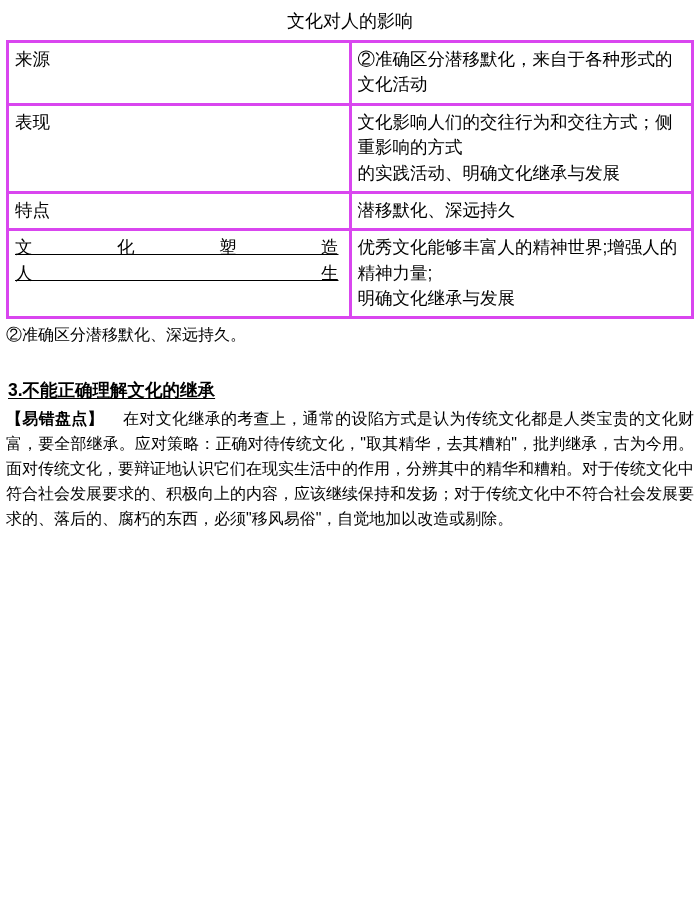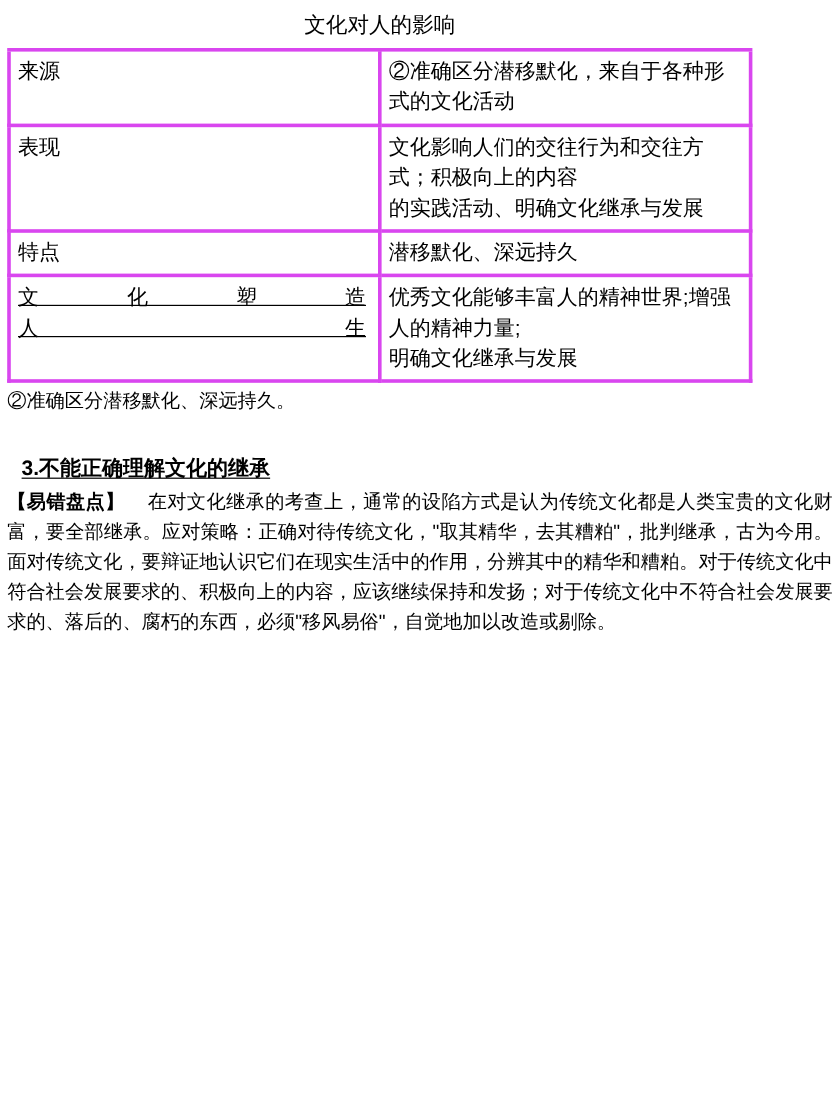--- a/index.html
+++ b/index.html
@@ -15,21 +15,21 @@
   .page {
     width: 700px;
     min-height: 924px;
     box-sizing: border-box;
     padding: 4px 6px 0 6px;
     position: relative;
   }
   
   table.kv {
     border-collapse: collapse;
-    width: 621px;
+    width: 688px;
     margin: 2px 0 0 0;
     table-layout: fixed;
   }
   table.kv td, table.kv th {
     border: 3px solid #d946ef;
     vertical-align: top;
     padding: 4px 6px 5px 6px;
     font-weight: normal;
     font-size: 17.5px;
     line-height: 1.45;
@@ -67,21 +67,21 @@
   }
   p.tight {
     margin-top: 3px;
   }
   p.indent {
     text-indent: 2em;
   }
   h3.section {
     font-size: 17.5px;
     font-weight: bold;
-    margin: 30px 0 4px 12px;
+    margin: 30px 0 4px 2px;
     text-decoration: underline;
     text-underline-offset: 2px;
     display: inline-block;
   }
   .section-wrap {
     margin: 0;
   }
   .tag {
     font-weight: bold;
   }
@@ -98,21 +98,21 @@
       </tr>
       <tr>
         <td class="label">来源</td>
         <td class="value">
           <span class="val-line">②准确区分潜移默化，来自于各种形式的文化活动</span>
         </td>
       </tr>
       <tr>
         <td class="label">表现</td>
         <td class="value">
-          <span class="val-line">文化影响人们的交往行为和交往方式；积极向上的内容</span>
+          <span class="val-line">文化影响人们的交往行为和交往方式；侧重影响的方式</span>
           <span class="val-line">的实践活动、明确文化继承与发展</span>
         </td>
       </tr>
       <tr>
         <td class="label">特点</td>
         <td class="value">
           <span class="val-line">潜移默化、深远持久</span>
         </td>
       </tr>
       <tr>

